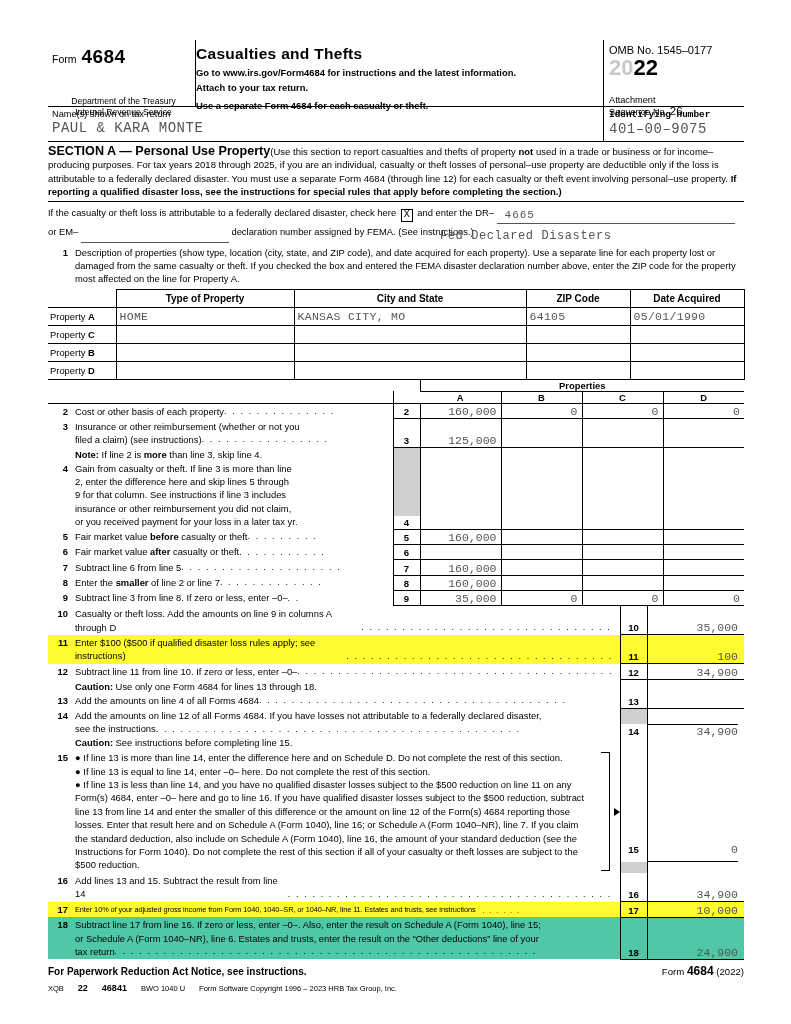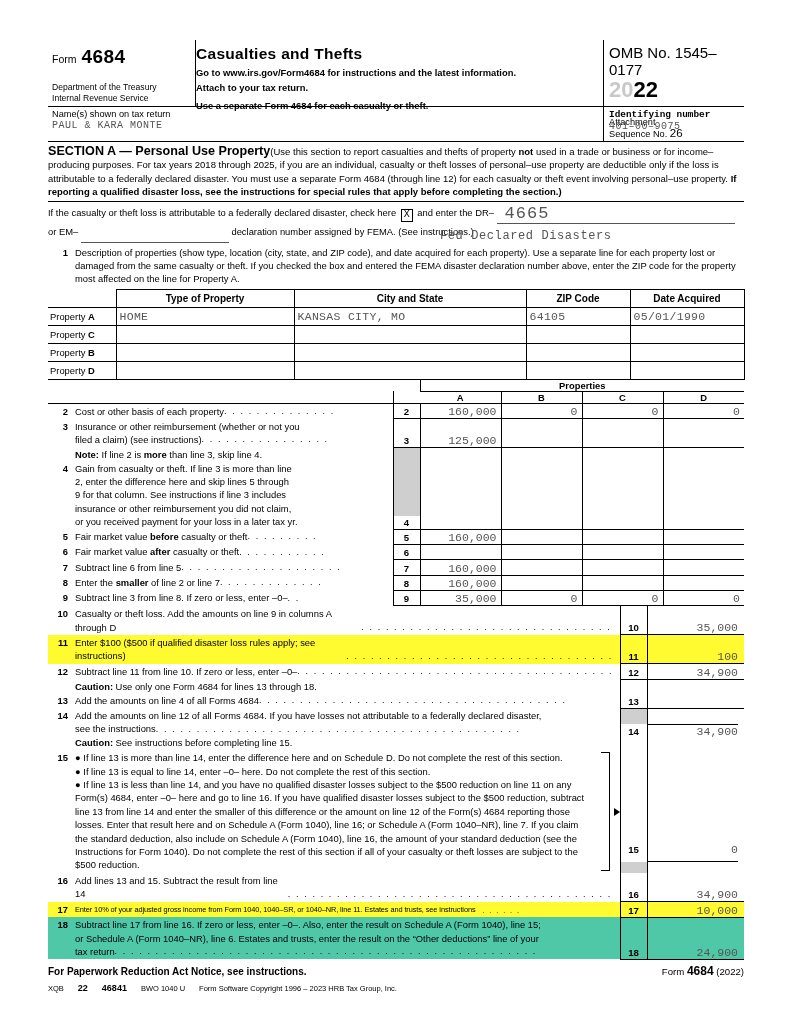--- a/index.html
+++ b/index.html
@@ -64,21 +64,22 @@
   .form-no .big {
     font-size: 19px;
     font-weight: bold;
     letter-spacing: 0.4px;
     margin-left: 5px;
   }
   .dept {
     font-size: 8.6px;
     line-height: 10.5px;
     padding-left: 4px;
-    margin-top: 14px;
+    margin-top: 28px;
+    text-align: center;
   }
   .hdr-mid {
     flex: 1 1 auto;
     border-right: 1.2px solid #000;
     padding-top: 5px;
     box-sizing: border-box;
   }
   .hdr-title {
     font-size: 15.5px;
     font-weight: bold;
@@ -98,21 +99,21 @@
     font-size: 9.4px;
     font-weight: bold;
     margin-top: 7px;
   }
   .hdr-right {
     width: 140px;
     box-sizing: border-box;
     padding-left: 5px;
     padding-top: 4px;
   }
-  .omb { font-size: 15px; }
+  .omb { font-size: 11px; }
   .year {
     font-size: 22px;
     font-weight: bold;
     letter-spacing: 0px;
     margin-top: 1px;
     line-height: 22px;
   }
   .year .pale { color: #c9c9c9; }
   .attach {
     font-size: 9.2px;
@@ -135,21 +136,21 @@
   }
   .name-right {
     width: 140px;
     padding-left: 5px;
     padding-top: 2px;
     box-sizing: border-box;
   }
   .small-label { font-size: 9.2px; }
   .bold-label { font-size: 9.4px; font-weight: bold; font-family: Liberation Mono, monospace; }
   .name-val {
-    font-size: 10px;
+    font-size: 14px;
     margin-top: 1px;
   }
   
   .secA {
     font-size: 9.5px;
     line-height: 13.4px;
     padding-top: 3px;
     padding-bottom: 2px;
     border-bottom: 1.3px solid #000;
   }
@@ -177,21 +178,21 @@
     margin: 0 2px;
   }
   .ul-line {
     display: inline-block;
     border-bottom: 1.1px solid #555;
     vertical-align: -2px;
   }
   .dr-val {
     font-family: "Liberation Mono", monospace;
     color: #555;
-    font-size: 17px;
+    font-size: 11px;
     letter-spacing: 1px;
   }
   .overlay-note {
     position: absolute;
     left: 392px;
     top: 26px;
     font-family: "Liberation Mono", monospace;
     font-size: 12px;
     color: #555;
     letter-spacing: 0.6px;

